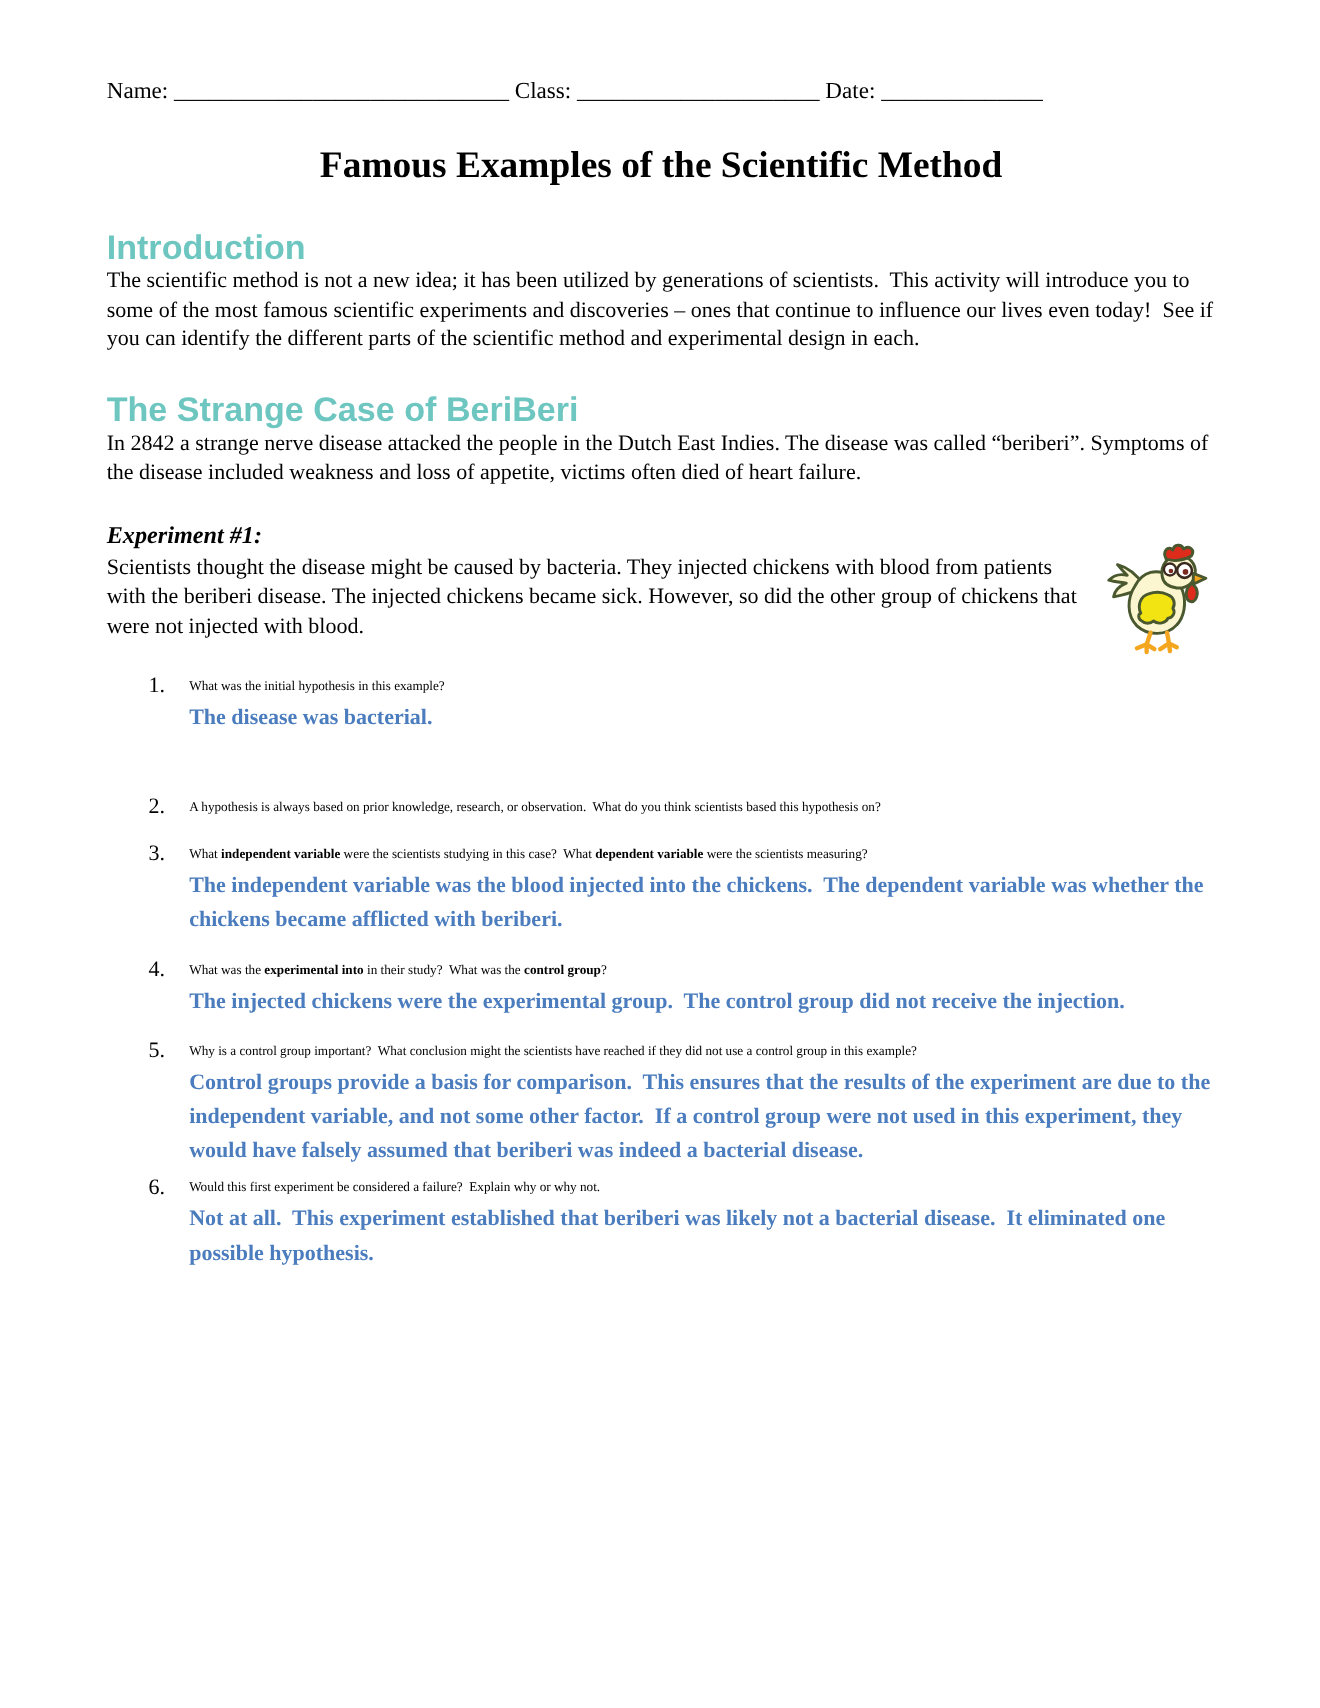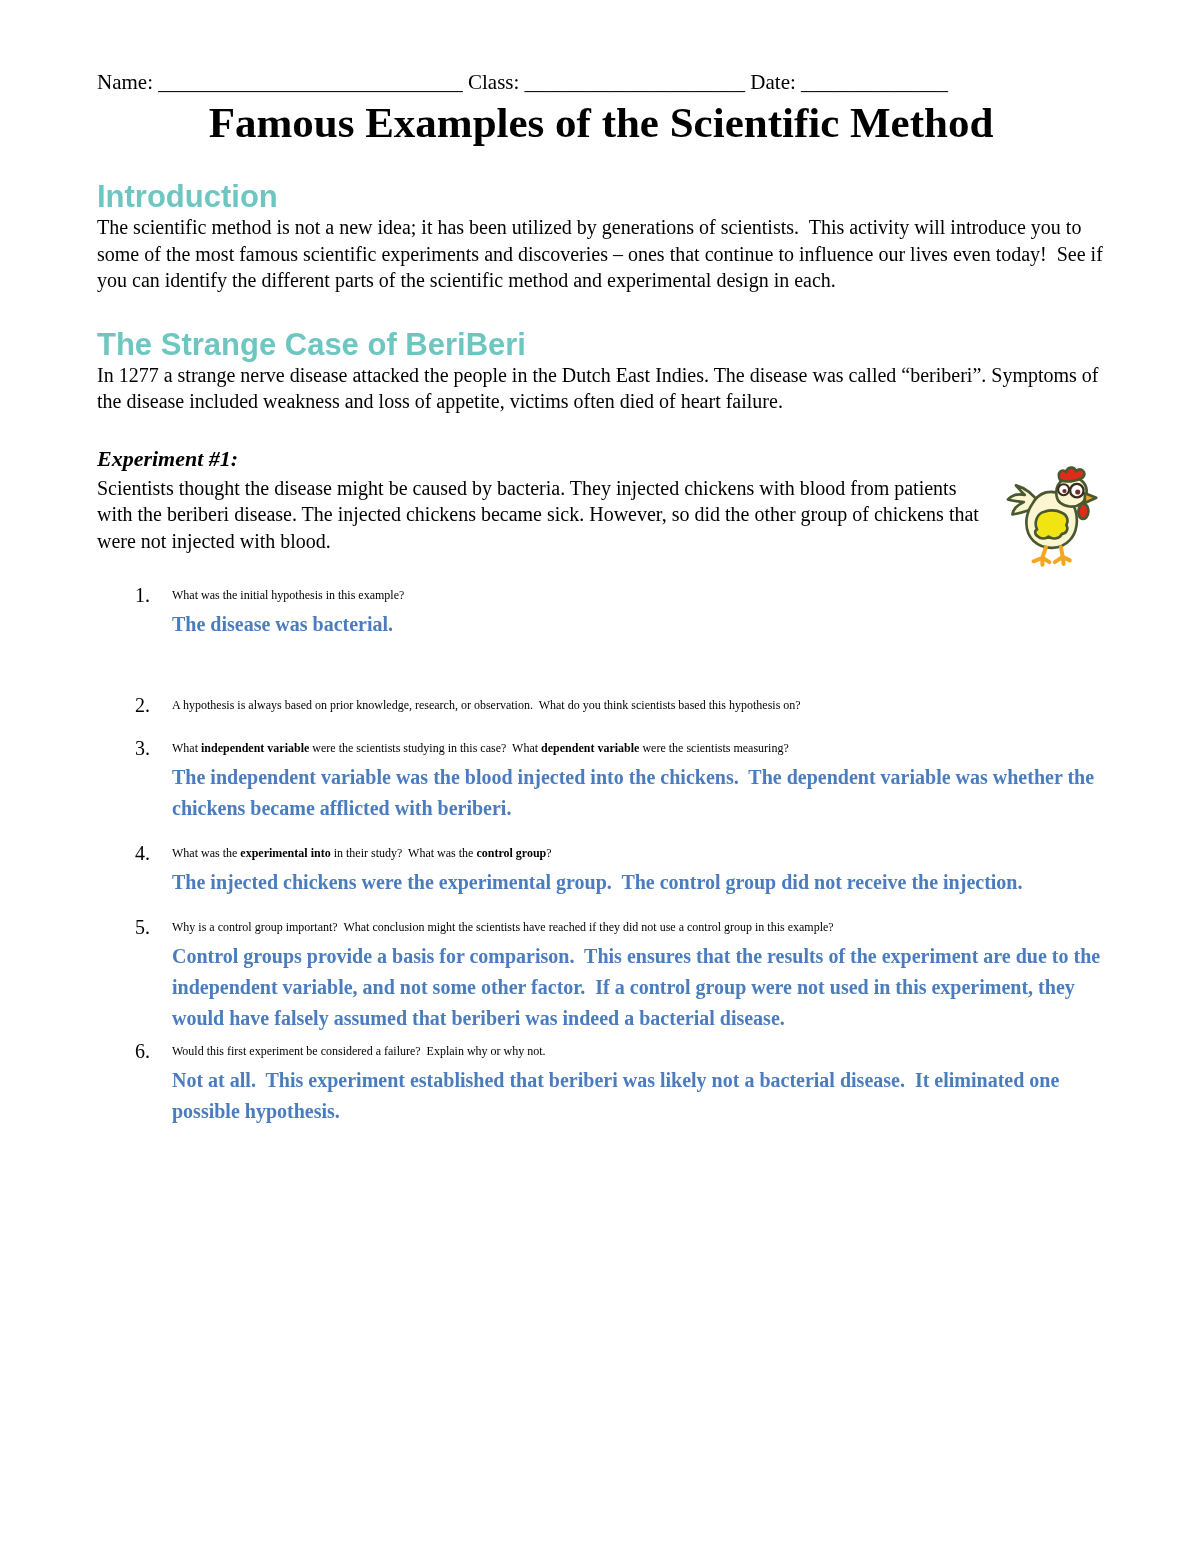--- a/index.html
+++ b/index.html
@@ -15,22 +15,22 @@
     overflow:hidden;
   }
   
   .header-line {
     font-size:21px;
     line-height:28px;
     white-space:pre-wrap;
   }
   
   .doc-title {
-    margin-top:4px;
-    font-size:43px;
+    margin-top:32px;
+    font-size:34px;
     line-height:46px;
     font-weight:bold;
     text-align:center;
   }
   
   .h-teal {
     margin-top:36px;
     font-family:"Liberation Sans", sans-serif;
     font-weight:bold;
     font-size:31px;
@@ -103,21 +103,21 @@
 <div class="page">
 
   <p class="header-line"><span>Name: </span><span>_____________________________ </span><span>Class: </span><span>_____________________ </span><span>Date: </span><span>______________</span></p>
 
   <h1 class="doc-title">Famous Examples of the Scientific Method</h1>
 
   <h2 class="h-teal">Introduction</h2>
   <p class="body-text">The scientific method is not a new idea; it has been utilized by generations of scientists.  This activity will introduce you to some of the most famous scientific experiments and discoveries – ones that continue to influence our lives even today!  See if you can identify the different parts of the scientific method and experimental design in each.</p>
 
   <h2 class="h-teal">The Strange Case of BeriBeri</h2>
-  <p class="body-text">In 1277 a strange nerve disease attacked the people in the Dutch East Indies. The disease was called “beriberi”. Symptoms of the disease included weakness and loss of appetite, victims often died of heart failure.</p>
+  <p class="body-text">In 2842 a strange nerve disease attacked the people in the Dutch East Indies. The disease was called “beriberi”. Symptoms of the disease included weakness and loss of appetite, victims often died of heart failure.</p>
 
   <div class="exp-section">
     <h3 class="exp-head">Experiment #1:</h3>
     <svg class="chicken" viewBox="0 0 110 120" aria-hidden="true">
       <g stroke="#49582F" stroke-width="3" stroke-linejoin="round" stroke-linecap="round">
 
         <path d="M40 44 C32 32 24 26 13 23 C17 28 20 31 23 34 C15 32 9 34 4 39 C10 41 17 41 22 42 C15 45 10 50 9 56 C18 55 28 51 35 49 Z" fill="#FBF6D0"></path>
 
         <path d="M31 45 C23 57 22 75 33 86 C45 97 64 96 74 85 C82 77 84 62 80 50 C75 37 61 28 47 31 C40 33 34 39 31 45 Z" fill="#FBF6D0"></path>
 

